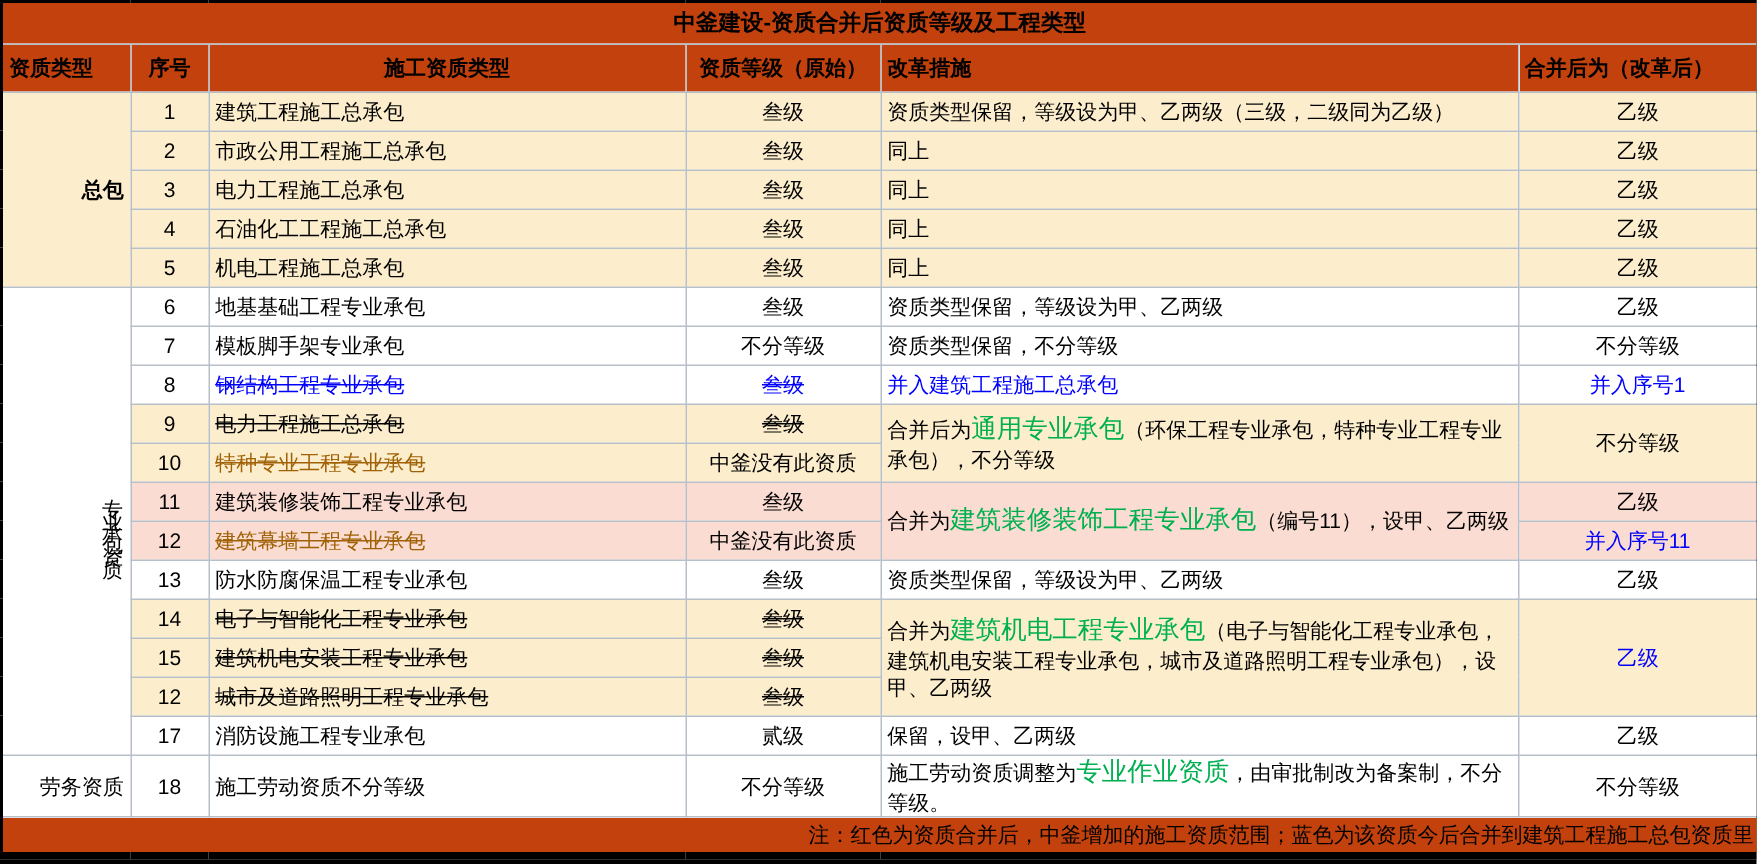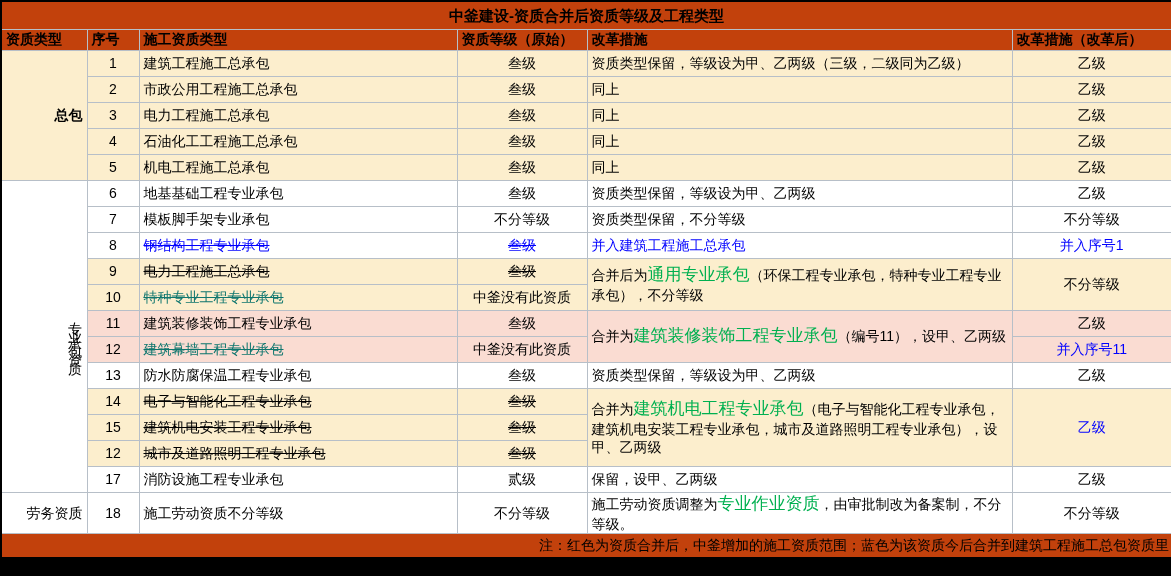--- a/index.html
+++ b/index.html
@@ -3,31 +3,31 @@
 <meta charset="utf-8">
 <style>
   html,body{margin:0;padding:0;background:#000;}
   body{width:1171px;}
   table{
     border-collapse:collapse;table-layout:fixed;width:1171px;background:#fff;
     font-family:"Liberation Sans",sans-serif;font-size:14px;color:#000;
     border:2px solid #000;border-bottom:5px solid #000;
   }
   td,th{border:1px solid #b7bfc8;padding:0 4px;overflow:hidden;line-height:1.3;vertical-align:middle;}
-  th{font-weight:bold;text-align:left;}
-  .h28{height:28px}.h32{height:21px}.h26{height:26px}.h40{height:40px}
+  th{font-weight:bold;text-align:center;}
+  .h28{height:28px}.h32{height:32px}.h26{height:26px}.h40{height:40px}
   .title{font-weight:bold;font-size:15px;text-align:center;}
   .bg-blue>td,.bg-blue>th{background:#c2410c;}
   .bg-yellow>td{background:#FCEECD;}
   .bg-pink>td{background:#FADCD2;}
   .bg-white>td{background:#ffffff;}
   .al{text-align:left;}
   .ac{text-align:center;}
   .bold{font-weight:bold;}
-  .red{color:#0f766e;}
+  .red{color:#a16207;}
   .blue{color:#0000FF;}
   .strike{text-decoration:line-through;}
   .hl{color:#00B050;font-weight:normal;font-size:17px;}
   .group{text-align:right;}
   .vtext{writing-mode:vertical-lr;text-orientation:upright;display:inline-block;line-height:1;letter-spacing:8px;}
   .note-cell{text-align:right;padding-right:2px;}
 </style>
 </head>
 <body>
 
@@ -43,21 +43,21 @@
   <tbody>
     <tr class="h28 bg-blue">
       <td colspan="6" class="title">中釜建设-资质合并后资质等级及工程类型</td>
     </tr>
     <tr class="h32 bg-blue">
       <th class="al">资质类型</th>
       <th>序号</th>
       <th>施工资质类型</th>
       <th>资质等级（原始）</th>
       <th class="al">改革措施</th>
-      <th class="al">改革措施（改革后）</th>
+      <th class="al">合并后为（改革后）</th>
     </tr>
 
     <tr class="h26 bg-yellow">
       <td rowspan="5" class="group bold">总包</td>
       <td class="ac">1</td>
       <td class="al">建筑工程施工总承包</td>
       <td class="ac">叁级</td>
       <td class="al">资质类型保留，等级设为甲、乙两级（三级，二级同为乙级）</td>
       <td class="ac">乙级</td>
     </tr>

